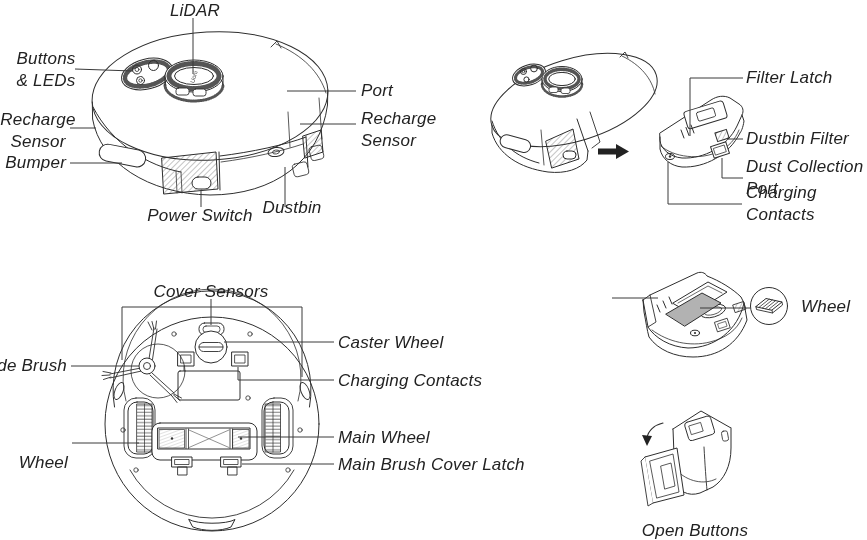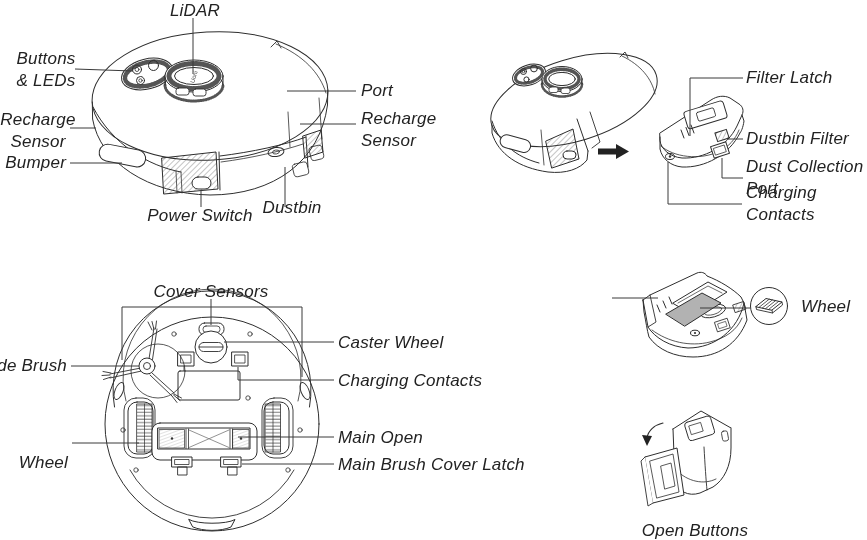--- a/index.html
+++ b/index.html
@@ -282,19 +282,19 @@
 <div class="lbl lft" style="left:746px;top:78px;">Filter Latch</div>
 <div class="lbl lft" style="left:746px;top:139px;">Dustbin Filter</div>
 <div class="lbl lft" style="left:746px;top:178px;">Dust Collection Port</div>
 <div class="lbl lft" style="left:746px;top:204px;">Charging Contacts</div>
 
 <div class="lbl ctr" style="left:211px;top:292px;">Cover Sensors</div>
 <div class="lbl rgt" style="left:67px;top:366px;">Side Brush</div>
 <div class="lbl lft" style="left:338px;top:343px;">Caster Wheel</div>
 <div class="lbl lft" style="left:338px;top:381px;">Charging Contacts</div>
 <div class="lbl rgt" style="left:68px;top:443px;margin-top:20px;">Wheel</div>
-<div class="lbl lft" style="left:338px;top:438px;">Main Open</div>
+<div class="lbl lft" style="left:338px;top:438px;">Main Wheel</div>
 <div class="lbl lft" style="left:338px;top:465px;text-align:right;">Main Brush Cover Latch</div>
 
 <div class="lbl lft" style="left:801px;top:307px;">Wheel</div>
 <div class="lbl ctr" style="left:695px;top:531px;">Open Buttons</div>
 
 </div>
 
 </body></html>

